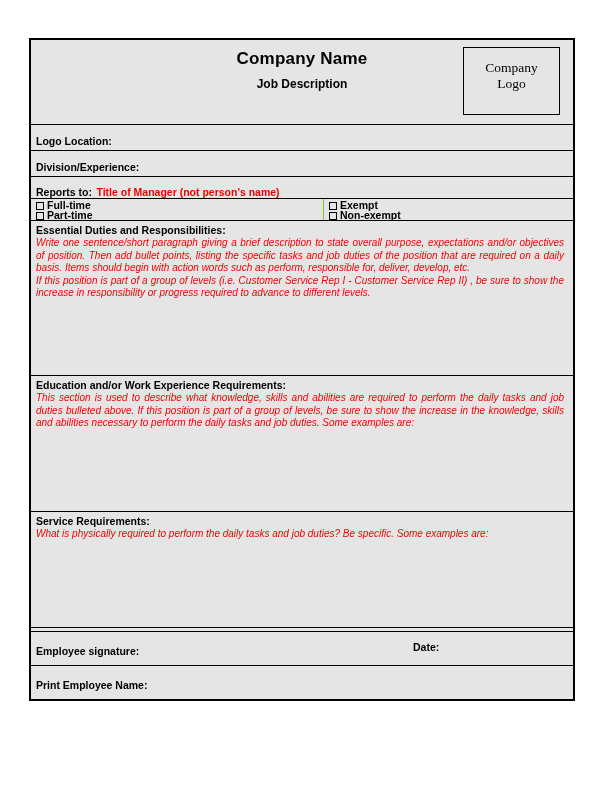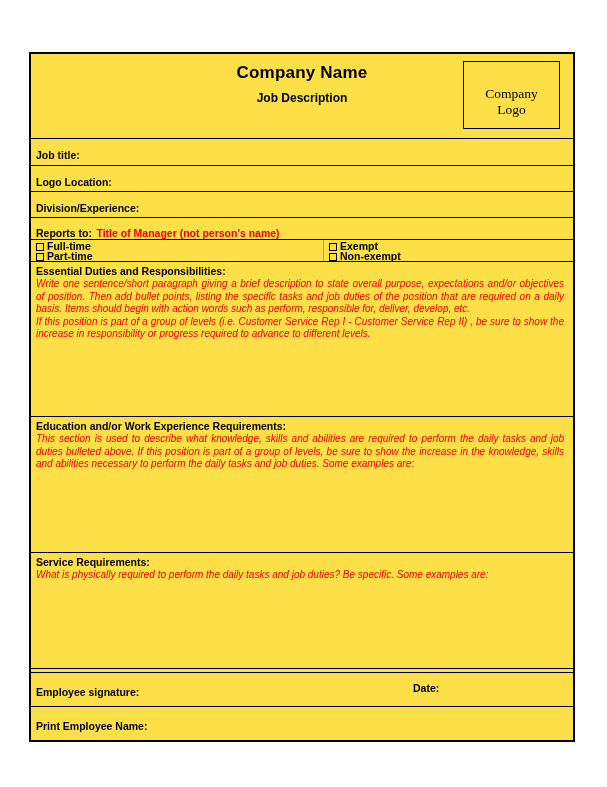--- a/index.html
+++ b/index.html
@@ -14,25 +14,25 @@
   .page {
     position: relative;
     width: 607px;
     height: 787px;
     background: #ffffff;
     overflow: hidden;
   }
   .form-table {
     position: absolute;
     left: 29px;
-    top: 52px;
+    top: 38px;
     width: 546px;
     border: 2px solid #000000;
     box-sizing: border-box;
-    background: #fde047;
+    background: #e5e5e5;
   }
   .row {
     position: relative;
     box-sizing: border-box;
     border-top: 1px solid #000000;
     overflow: hidden;
   }
   .row.first { border-top: none; }
 
   
@@ -52,21 +52,21 @@
     position: absolute;
     top: 7px;
     right: 13px;
     width: 97px;
     height: 68px;
     border: 1px solid #000000;
     box-sizing: border-box;
     font-family: "Liberation Serif", serif;
     font-size: 13.5px;
     text-align: center;
-    padding-top: 24px;
+    padding-top: 12px;
     line-height: 1.2;
   }
 
   
   .h27 { height: 27px; }
   .h26 { height: 26px; }
   .h22 { height: 22px; }
   .h34 { height: 34px; }
   .field-row { padding: 6px 5px 0 5px; }
   .reports-row { padding: 5px 5px 0 5px; }
@@ -144,23 +144,20 @@
       <div class="title-wrap">
         <div class="company-name">Company Name</div>
         <div class="doc-title">Job Description</div>
       </div>
       <div class="logo-box">
         <div>Company</div>
         <div>Logo</div>
       </div>
     </div>
 
-    <div class="row field-row h27">
-      <span class="lbl">Job title:</span>
-    </div>
     <div class="row field-row h26">
       <span class="lbl">Logo Location:</span>
     </div>
     <div class="row field-row h26">
       <span class="lbl">Division/Experience:</span>
     </div>
     <div class="row reports-row h22">
       <span class="lbl">Reports to:</span>
       <span class="red-hint">Title of Manager (not person's name)</span>
     </div>

